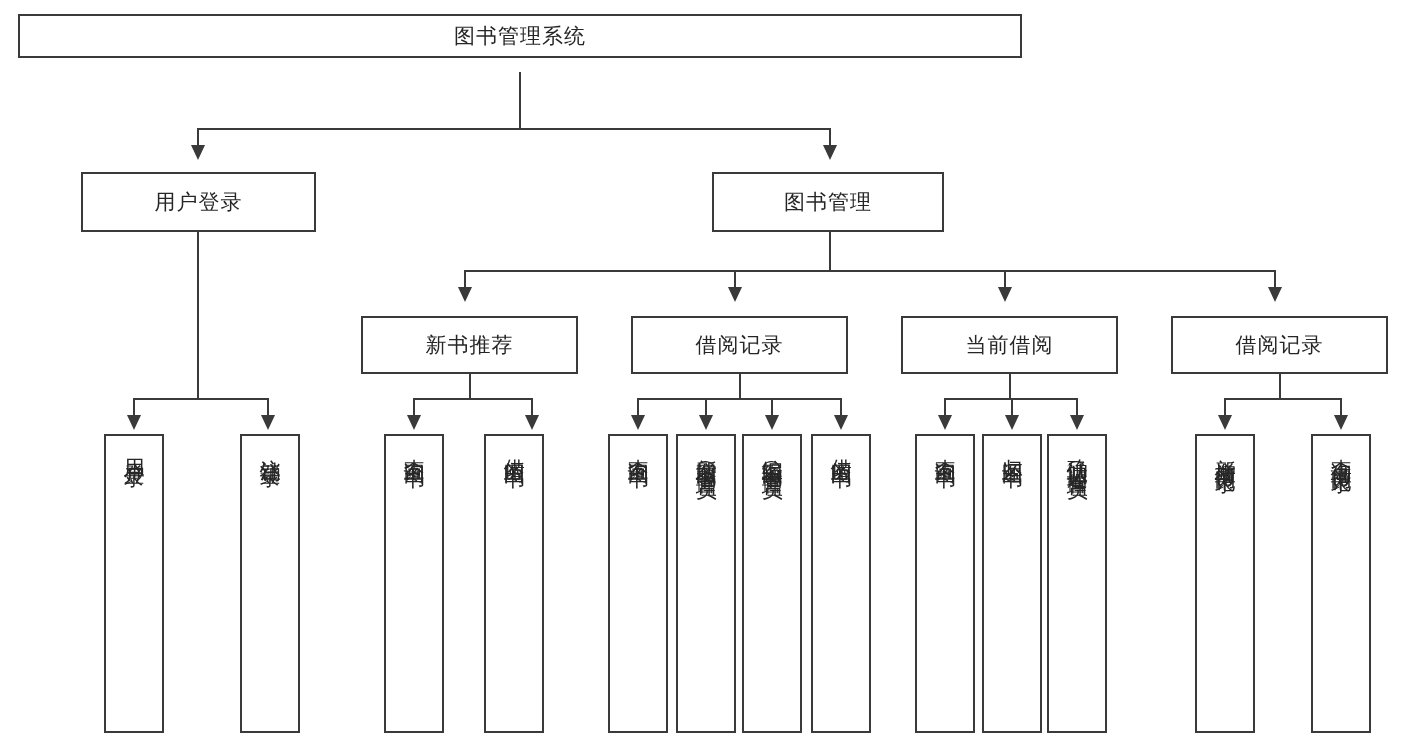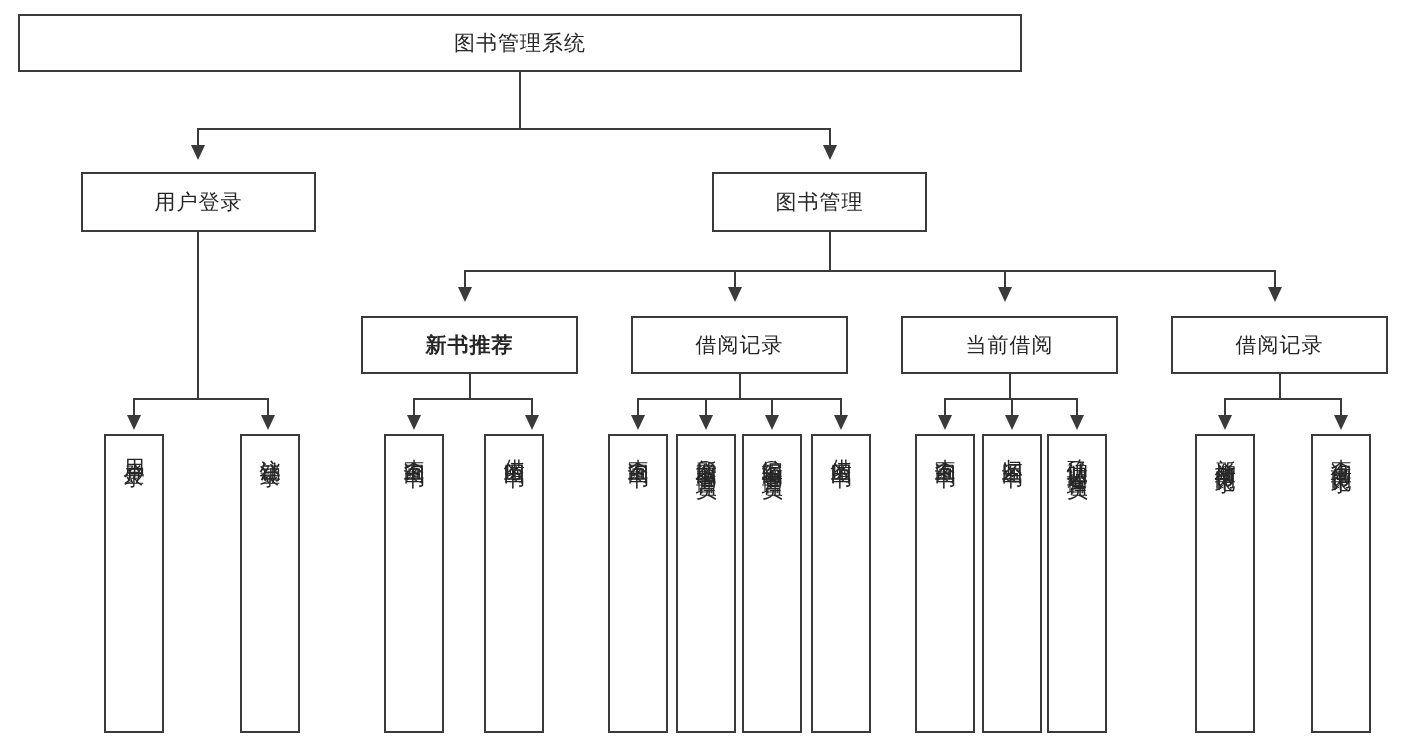--- a/index.html
+++ b/index.html
@@ -74,37 +74,37 @@
     white-space: nowrap;
     letter-spacing: 0.5px;
     pointer-events: none;
   }
 </style>
 </head>
 <body>
 
 <div id="canvas">
 
-  <div class="node h" style="left:18px; top:14px; width:1004px; height:58px;">
+  <div class="node h" style="left:18px; top:14px; width:1004px; height:44px;">
     <span class="label">图书管理系统</span>
   </div>
 
   <div class="seg vline" style="left:519px; top:72px; height:58px;"></div>
 
   <div class="seg hline" style="left:197px; top:128px; width:634px;"></div>
   <div class="seg vline" style="left:197px; top:128px; height:18px;"></div>
   <div class="seg vline" style="left:829px; top:128px; height:18px;"></div>
   <div class="arrow" style="left:191px; top:145px;"></div>
   <div class="arrow" style="left:823px; top:145px;"></div>
 
   <div class="node h" style="left:81px; top:172px; width:235px; height:60px;">
     <span class="label">用户登录</span>
   </div>
 
-  <div class="node h" style="left:712px; top:172px; width:215px; height:60px;">
+  <div class="node h" style="left:712px; top:172px; width:232px; height:60px;">
     <span class="label">图书管理</span>
   </div>
 
   <div class="seg vline" style="left:197px; top:232px; height:168px;"></div>
   <div class="seg hline" style="left:133px; top:398px; width:136px;"></div>
   <div class="seg vline" style="left:133px; top:398px; height:18px;"></div>
   <div class="seg vline" style="left:267px; top:398px; height:18px;"></div>
   <div class="arrow" style="left:127px; top:415px;"></div>
   <div class="arrow" style="left:261px; top:415px;"></div>
 
@@ -112,21 +112,21 @@
   <div class="seg hline" style="left:464px; top:270px; width:812px;"></div>
   <div class="seg vline" style="left:464px; top:270px; height:18px;"></div>
   <div class="seg vline" style="left:734px; top:270px; height:18px;"></div>
   <div class="seg vline" style="left:1004px; top:270px; height:18px;"></div>
   <div class="seg vline" style="left:1274px; top:270px; height:18px;"></div>
   <div class="arrow" style="left:458px; top:287px;"></div>
   <div class="arrow" style="left:728px; top:287px;"></div>
   <div class="arrow" style="left:998px; top:287px;"></div>
   <div class="arrow" style="left:1268px; top:287px;"></div>
 
-  <div class="node h" style="left:361px; top:316px; width:217px; height:58px;font-weight:bold;">
+  <div class="node h" style="left:361px; top:316px; width:217px; height:58px;">
     <span class="label">新书推荐</span>
   </div>
 
   <div class="node h" style="left:631px; top:316px; width:217px; height:58px;">
     <span class="label">借阅记录</span>
   </div>
 
   <div class="node h" style="left:901px; top:316px; width:217px; height:58px;">
     <span class="label">当前借阅</span>
   </div>

